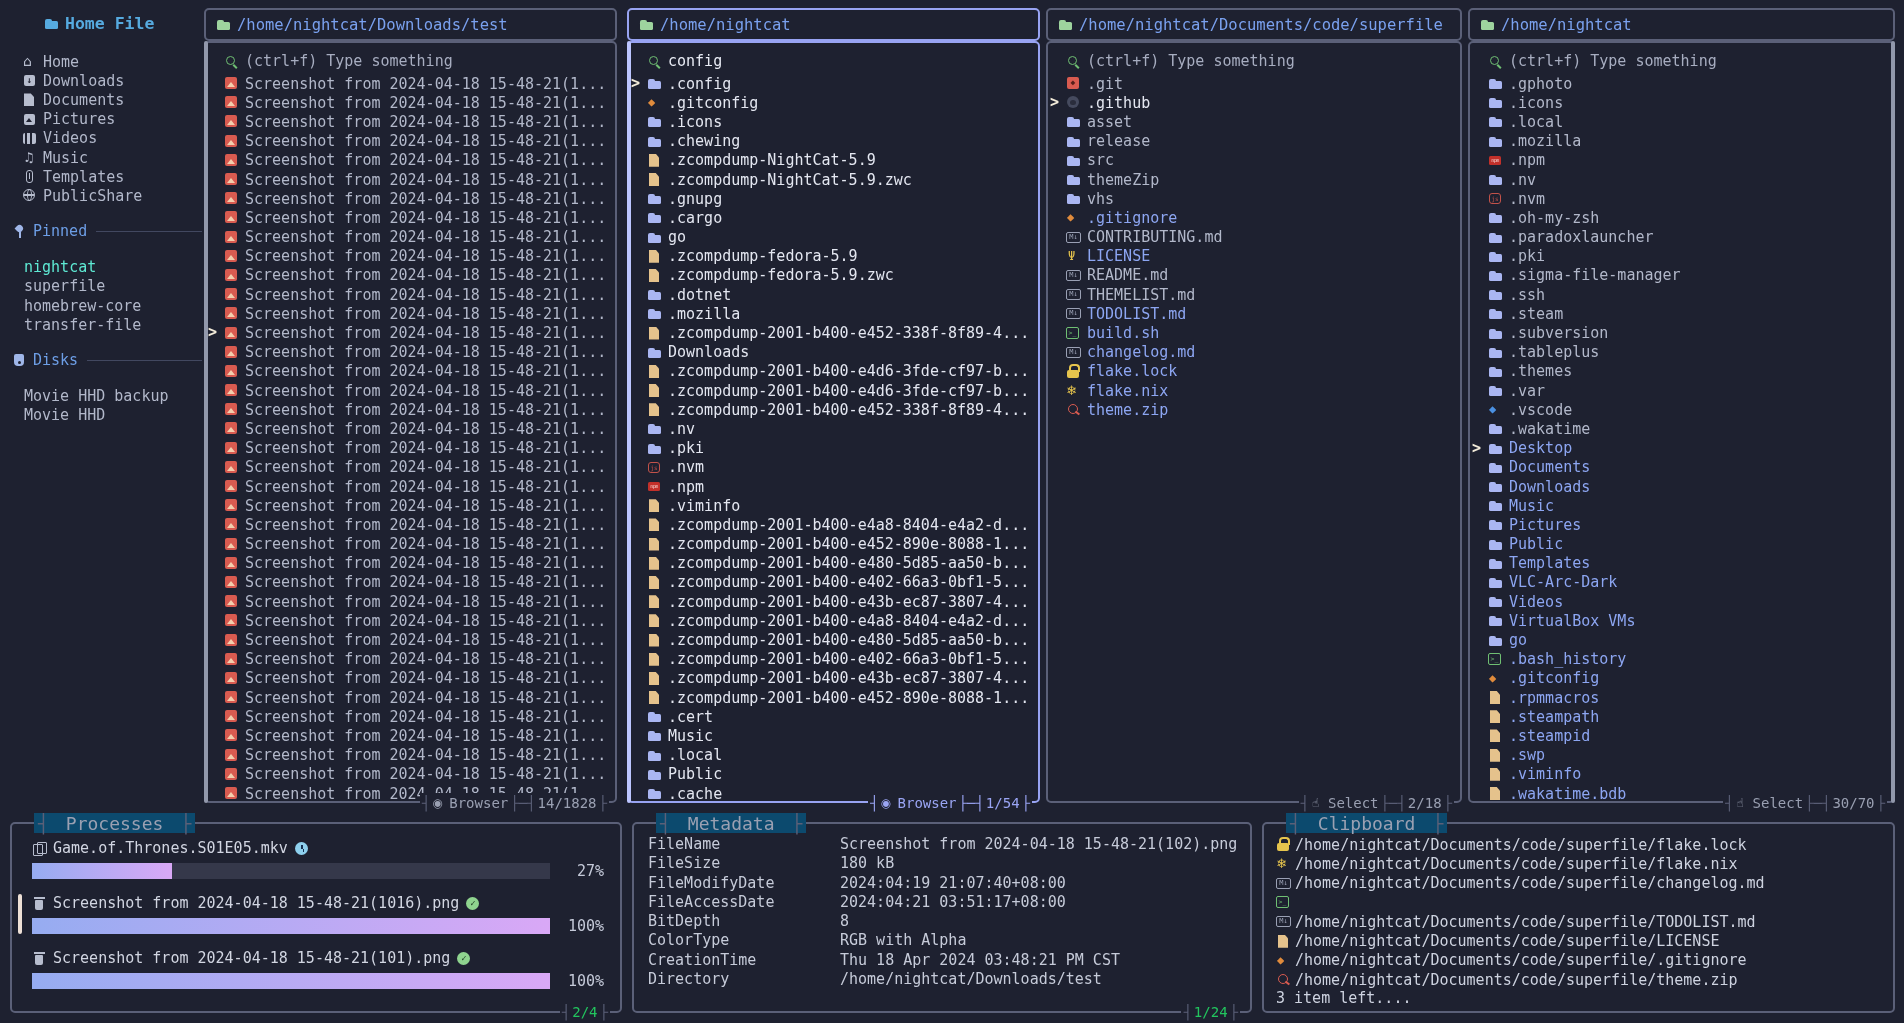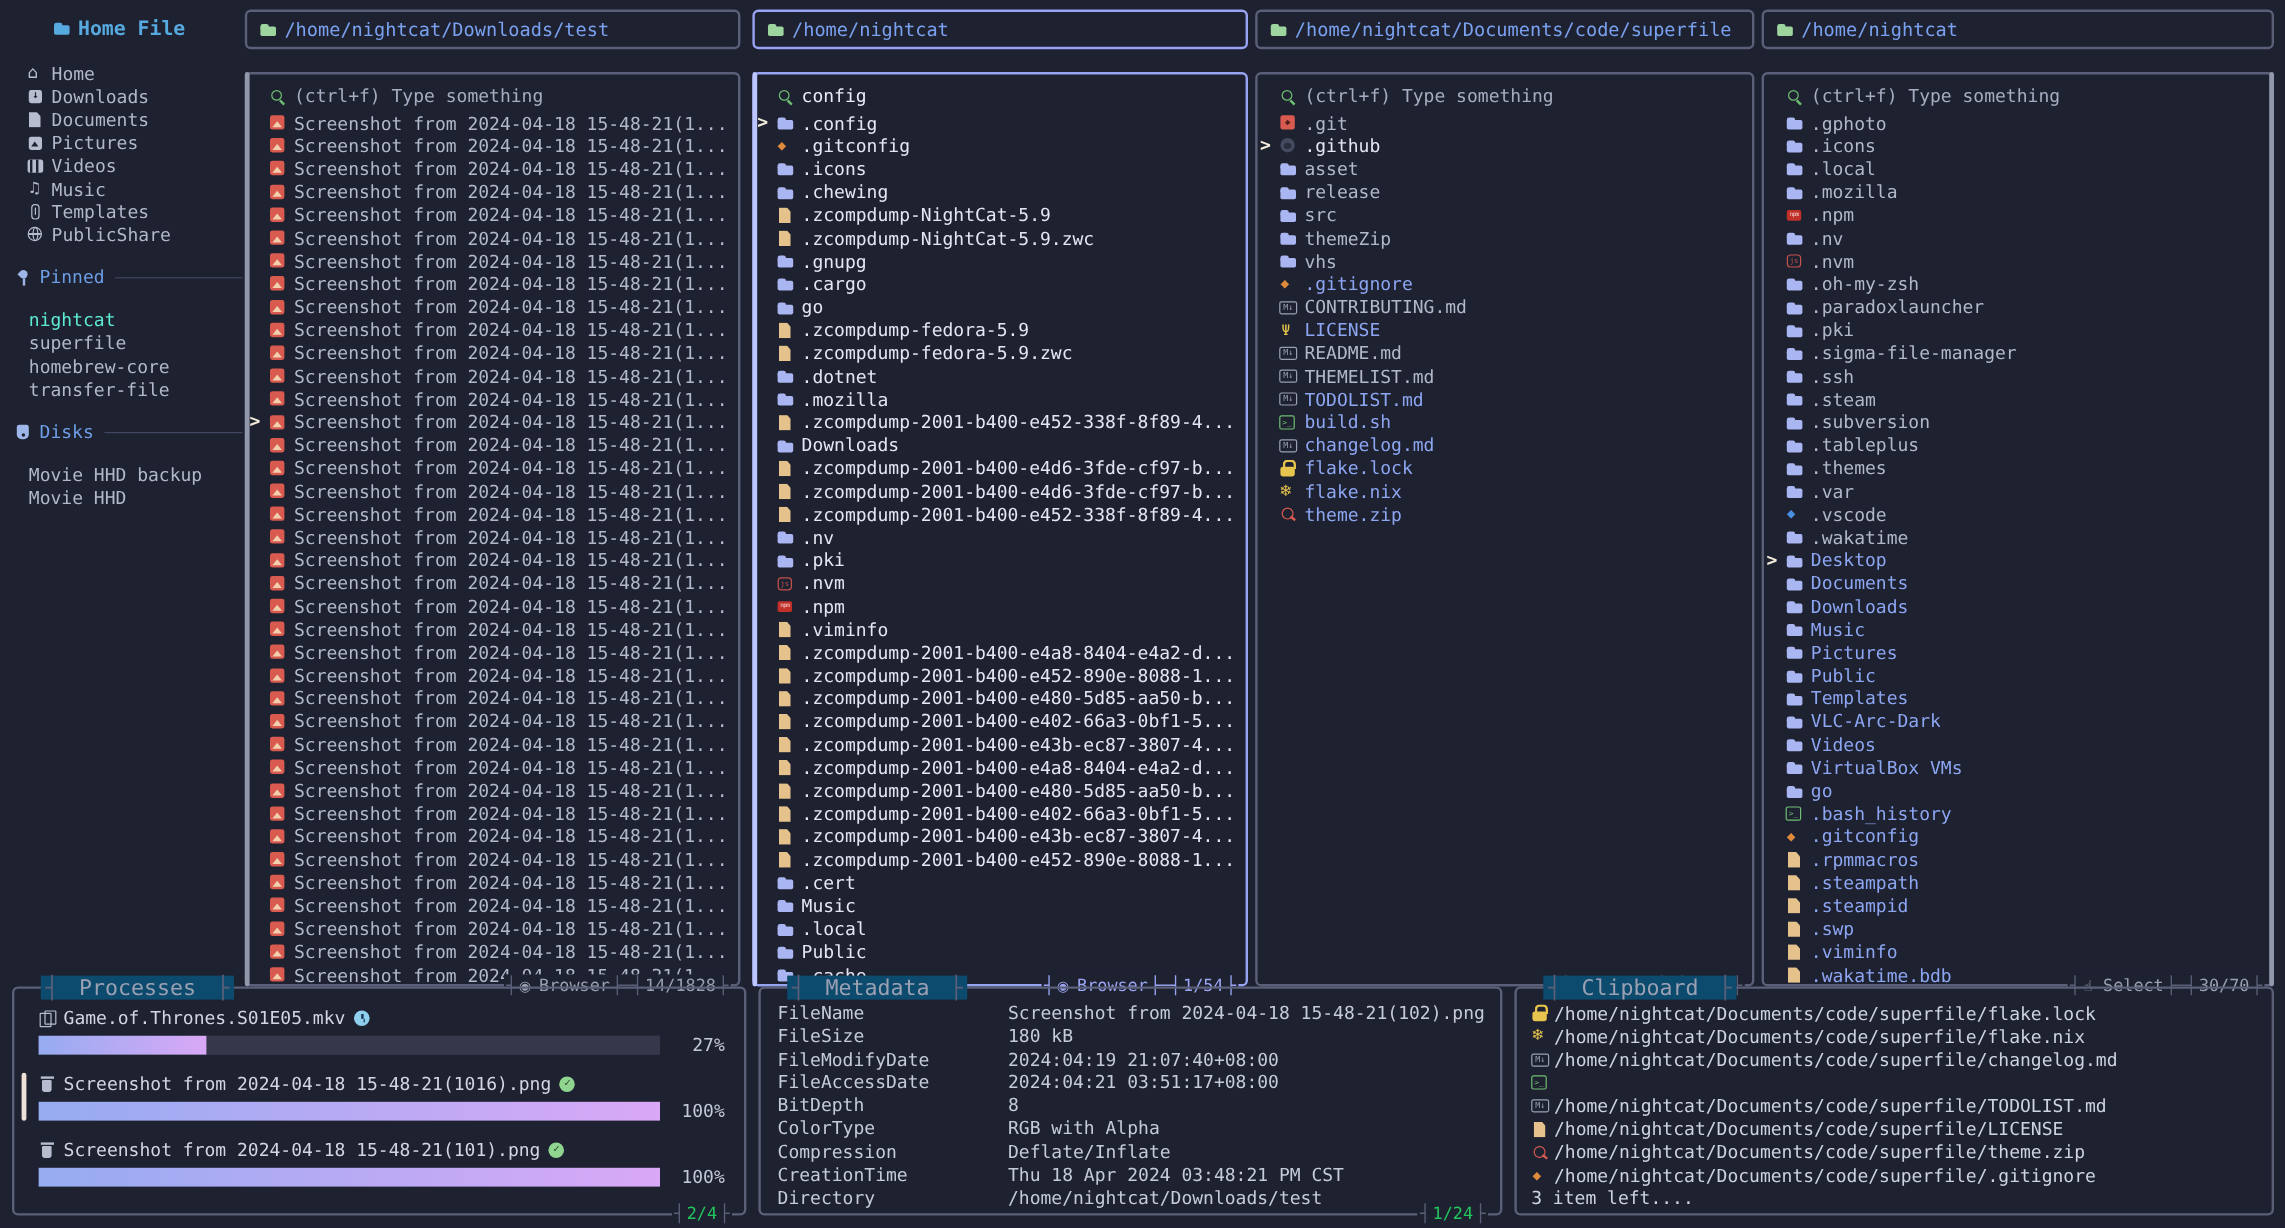--- a/index.html
+++ b/index.html
@@ -96,21 +96,21 @@
   .plain-item.is-active{color:#5eead4;font-weight:normal}
 
   
   .file-col{position:absolute;top:8px}
   .fp1{left:204px;width:413px}
   .fp2{left:627px;width:413px}
   .fp3{left:1046px;width:416px}
   .fp4{left:1468px;width:427px}
   .path-box{height:33px;border:2px solid #5b6078;border-radius:5px;display:flex;align-items:center;padding:0 10px;box-sizing:border-box;white-space:nowrap;overflow:hidden}
   .path{color:#7aa1ef;font-size:15.5px}
-  .main-box{position:relative;margin-top:19px;height:762px;border:2px solid #5b6078;border-radius:5px;box-sizing:border-box;padding:7px 8px 0 18px}
+  .main-box{position:relative;margin-top:0;height:762px;border:2px solid #5b6078;border-radius:5px;box-sizing:border-box;padding:7px 8px 0 18px}
   .file-col.active .path-box,.file-col.active .main-box{border-color:#98a3f2}
   
   .fp1 .main-box::before{content:"";position:absolute;left:-2px;top:-2px;bottom:-2px;width:4px;background:#9298ab;border-radius:3px}
   .fp2 .main-box::before{content:"";position:absolute;left:-2px;top:-2px;bottom:-2px;width:4px;background:#bcc5ff;border-radius:3px}
   .fp4 .main-box::after{content:"";position:absolute;right:-2px;top:-2px;bottom:-2px;width:4px;background:#9298ab;border-radius:3px}
   .search{display:flex;align-items:center;height:22px;margin-bottom:2px;white-space:nowrap}
   .search-text{color:#a7adc0}
   .search-text.has-value{color:#e9ecf5}
   .files{list-style:none;margin:0;padding:0}
   .frow{display:flex;align-items:center;height:19.2px;position:relative;white-space:nowrap}
@@ -940,24 +940,20 @@
       </div>
       <div class="meta-row">
         <span class="meta-label">BitDepth</span>
         <span class="meta-value">8</span>
       </div>
       <div class="meta-row">
         <span class="meta-label">ColorType</span>
         <span class="meta-value">RGB with Alpha</span>
       </div>
       <div class="meta-row">
-        <span class="meta-label">Compression</span>
-        <span class="meta-value">Deflate/Inflate</span>
-      </div>
-      <div class="meta-row">
         <span class="meta-label">CreationTime</span>
         <span class="meta-value">Thu 18 Apr 2024 03:48:21 PM CST</span>
       </div>
       <div class="meta-row">
         <span class="meta-label">Directory</span>
         <span class="meta-value">/home/nightcat/Downloads/test</span>
       </div>
     </div>
   <div class="bfoot">
     <span class="tick tk-l"></span>
@@ -992,23 +988,23 @@
         </div>
         <div class="clip-row">
           <span class="ic ic-md"></span>
           <span>/home/nightcat/Documents/code/superfile/TODOLIST.md</span>
         </div>
         <div class="clip-row">
           <span class="ic ic-file"></span>
           <span>/home/nightcat/Documents/code/superfile/LICENSE</span>
         </div>
         <div class="clip-row">
+          <span class="ic ic-git"></span>
+          <span>/home/nightcat/Documents/code/superfile/.gitignore</span>
+        </div>
+        <div class="clip-row">
           <span class="ic ic-zip"></span>
           <span>/home/nightcat/Documents/code/superfile/theme.zip</span>
         </div>
-        <div class="clip-row">
-          <span class="ic ic-git"></span>
-          <span>/home/nightcat/Documents/code/superfile/.gitignore</span>
-        </div>
       </div>
     <div class="clip-more">3 item left....</div>
   </div>
 </div>
 
 </body></html>

